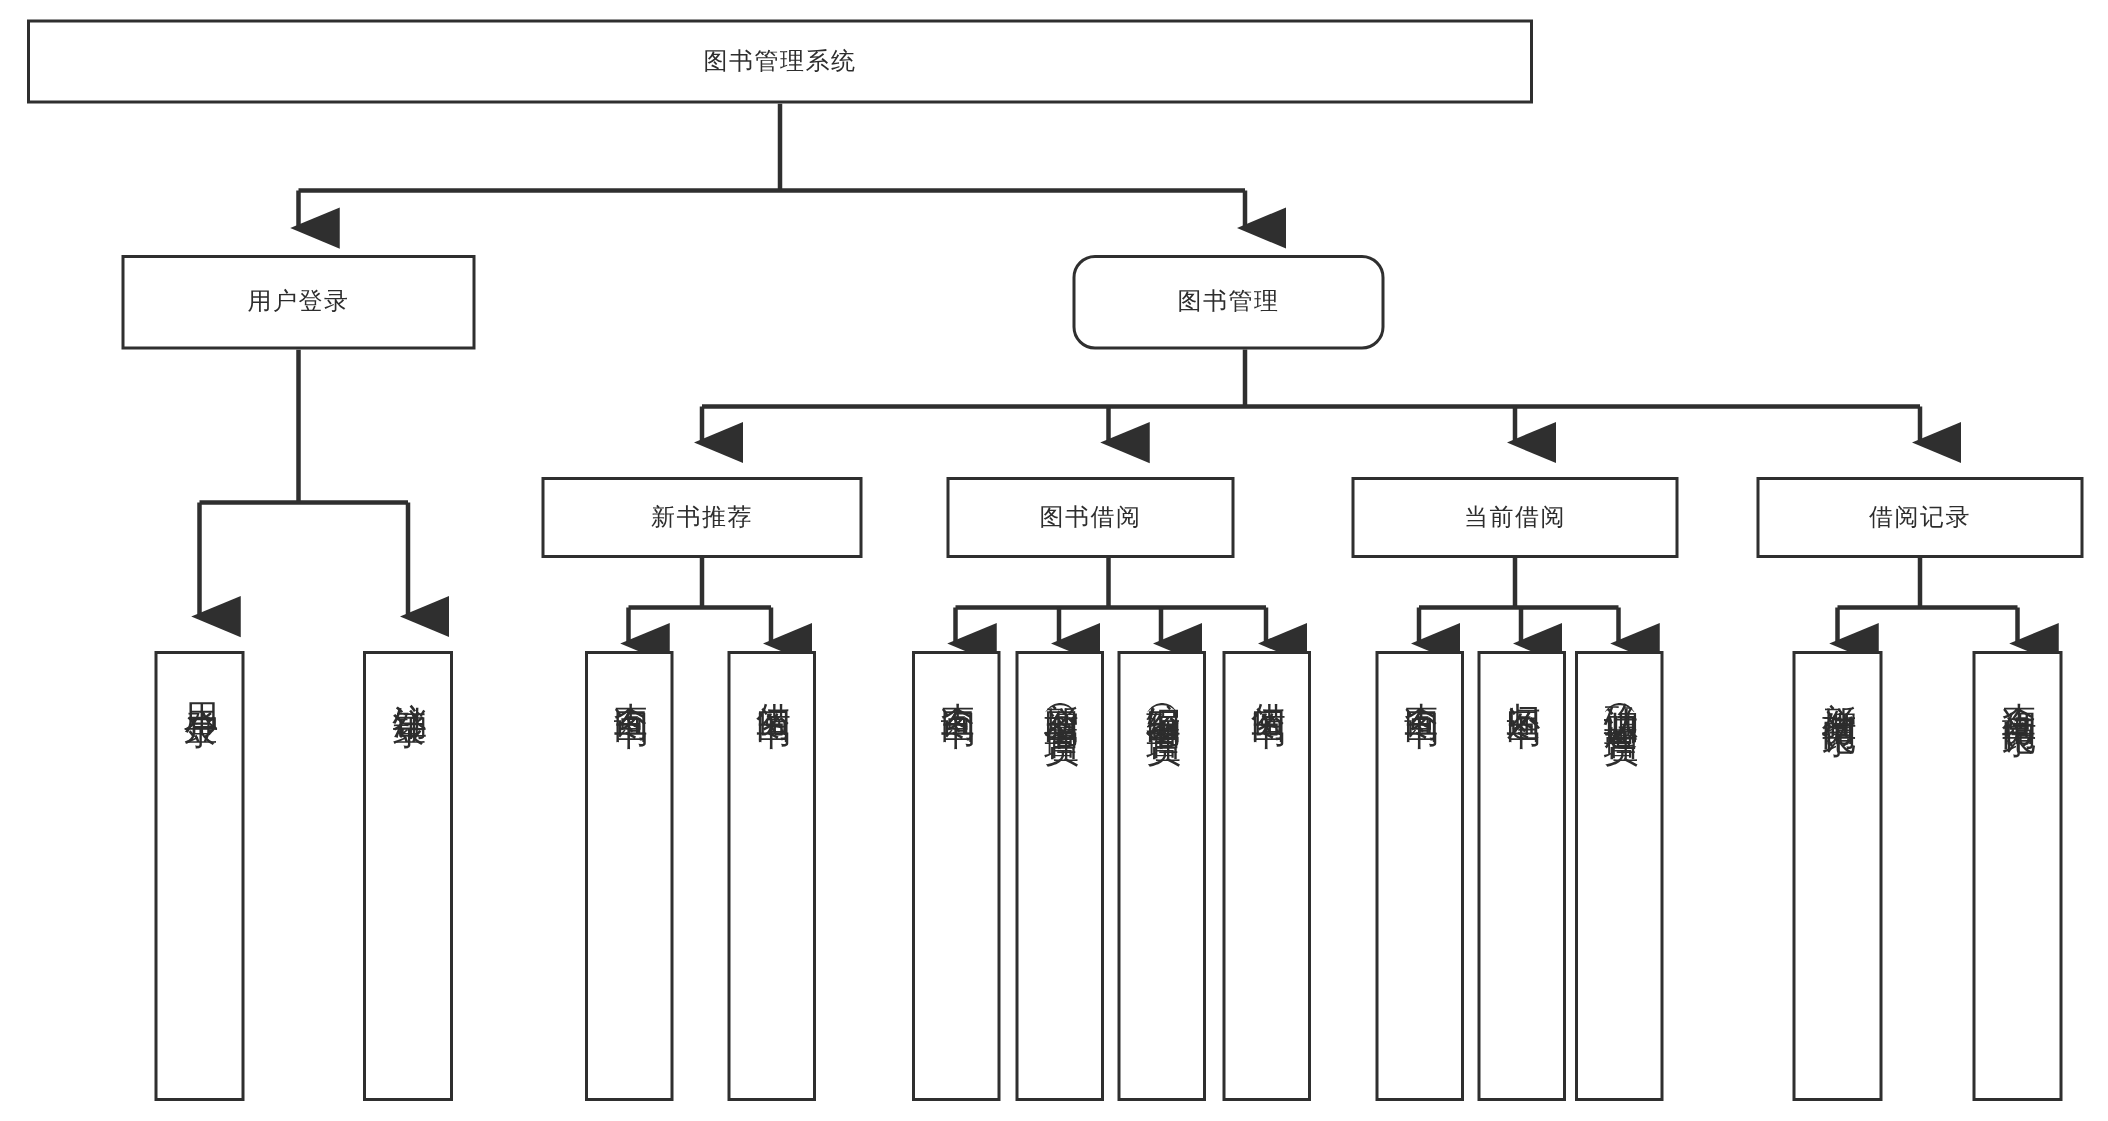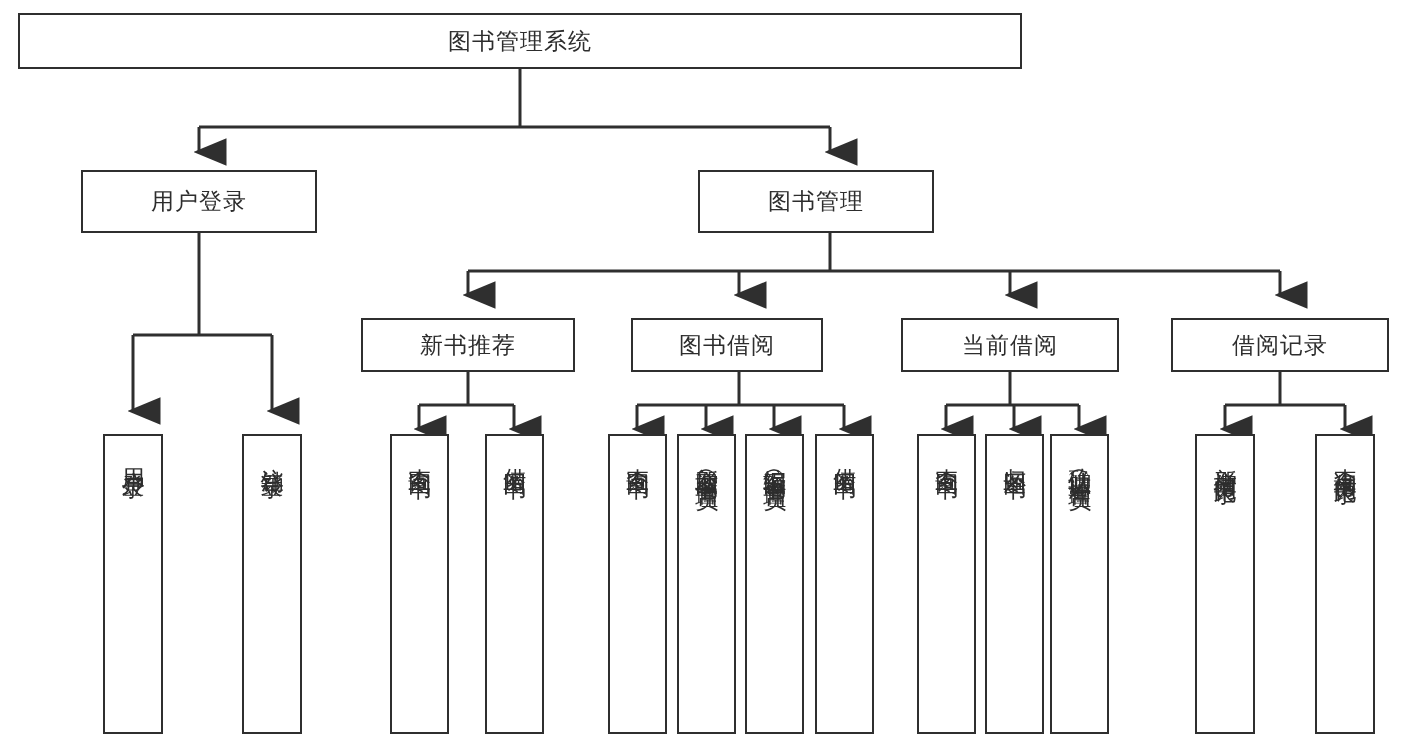--- a/index.html
+++ b/index.html
@@ -28,21 +28,21 @@
     position: absolute;
     box-sizing: border-box;
     border: 2px solid #2f2f2f;
     background: #ffffff;
     display: flex;
     align-items: center;
     justify-content: center;
     color: #2d2d2d;
   }
   .node.horiz {
-    font-size: 23px;
+    font-size: 16px;
     letter-spacing: 1px;
   }
   .node.vert {
     font-size: 23px;
     letter-spacing: 1px;
     padding-top: 14px;
     align-items: flex-start;
   }
   .vtext {
     writing-mode: vertical-rl;
@@ -117,21 +117,21 @@
     </g>
   </svg>
 
   <div class="node horiz" style="left:18px; top:13px; width:1004px; height:56px;">
     <span>图书管理系统</span>
   </div>
 
   <div class="node horiz" style="left:81px; top:170px; width:236px; height:63px;">
     <span>用户登录</span>
   </div>
-  <div class="node horiz" style="left:698px; top:170px; width:236px; height:63px;">
+  <div class="node horiz" style="left:715px; top:170px; width:208px; height:63px;border-radius:15px;">
     <span>图书管理</span>
   </div>
 
   <div class="node horiz" style="left:361px; top:318px; width:214px; height:54px;justify-content:center;">
     <span>新书推荐</span>
   </div>
   <div class="node horiz" style="left:631px; top:318px; width:192px; height:54px;">
     <span>图书借阅</span>
   </div>
   <div class="node horiz" style="left:901px; top:318px; width:218px; height:54px;">

